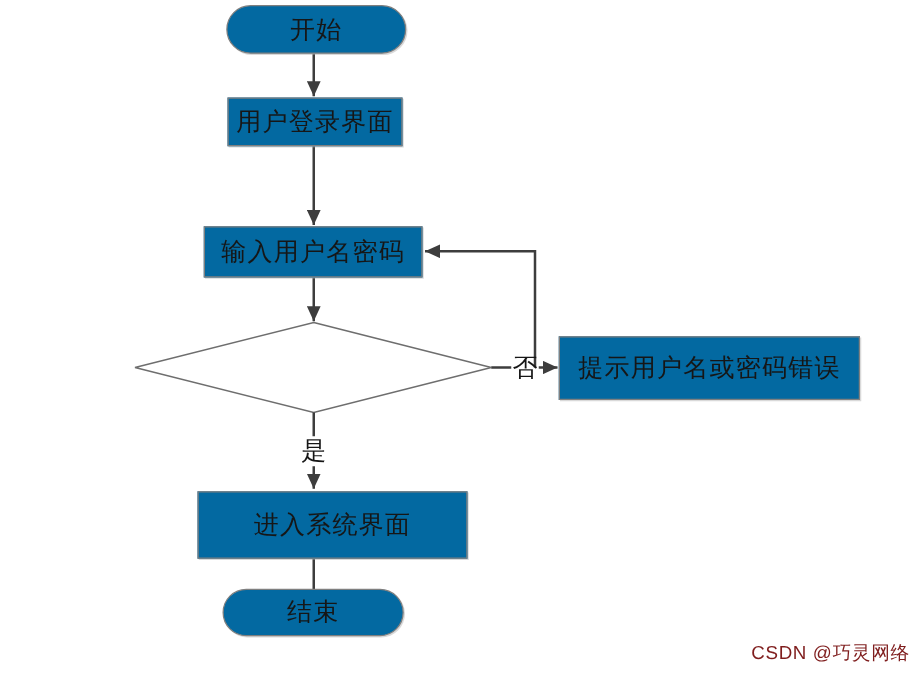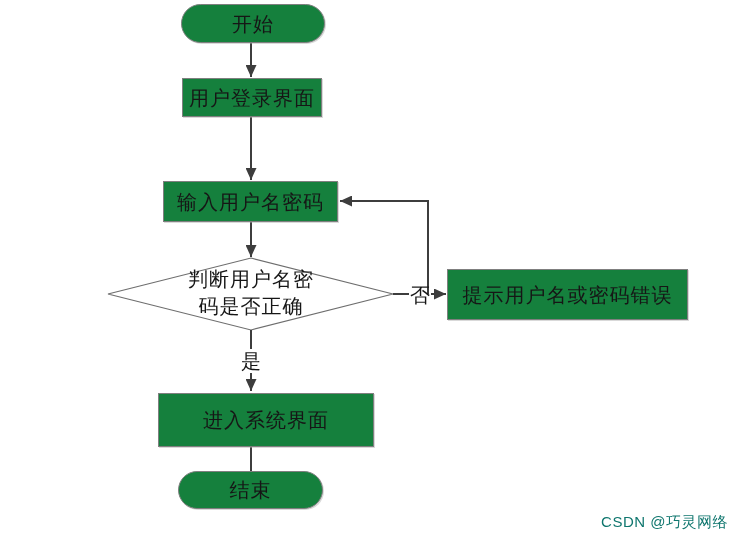--- a/index.html
+++ b/index.html
@@ -3,21 +3,21 @@
 <meta charset="utf-8">
 <style>
   html,body{margin:0;padding:0;background:#ffffff;}
   .canvas{
     position:relative;width:738px;height:538px;background:#ffffff;overflow:hidden;
     font-family:"Liberation Serif","DejaVu Serif",serif;color:#161616;
   }
   .edges{position:absolute;left:0;top:0;width:738px;height:538px;}
   .node{
     position:absolute;display:flex;align-items:center;justify-content:center;
-    background:#15803d;border:1.3px solid #7f7f7f;box-sizing:border-box;
+    background:#0369a1;border:1.3px solid #7f7f7f;box-sizing:border-box;
     font-size:20px;letter-spacing:1px;line-height:1;white-space:nowrap;
     box-shadow:1px 1px 0 rgba(170,170,170,.45);
   }
   .terminator{border-radius:20px;}
   .node-start{left:181px;top:4px;width:144px;height:39px;}
   .node-login{left:182px;top:78px;width:140px;height:39px;}
   .node-input{left:163px;top:181px;width:175px;height:41px;}
   .node-error{left:447px;top:269px;width:241px;height:51px;}
   .node-system{left:158px;top:393px;width:216px;height:54px;}
   .node-end{left:178px;top:471px;width:145px;height:38px;}
@@ -28,21 +28,21 @@
   }
   .edge-label{
     position:absolute;font-size:20px;line-height:22px;width:22px;height:22px;
     text-align:center;color:#161616;
   }
   .label-yes{left:240px;top:350px;}
   .label-no{left:409px;top:284px;}
   .watermark{
     position:absolute;right:10px;bottom:6px;
     font-family:"Liberation Sans","DejaVu Sans",sans-serif;
-    font-size:15px;color:#0f766e;letter-spacing:.5px;
+    font-size:15px;color:#7f1d1d;letter-spacing:.5px;
     text-shadow:1px 1px 0 #ffffff;
     text-align:center;
   }
 </style>
 </head>
 <body>
 
 <div class="canvas">
 
   <svg class="edges" width="738" height="538" viewBox="0 0 738 538" xmlns="http://www.w3.org/2000/svg">
@@ -76,24 +76,20 @@
   </div>
 
   <div class="node node-input">
     <span>输入用户名密码</span>
   </div>
 
   <div class="node node-login">
     <span>用户登录界面</span>
   </div>
 
-  <div class="diamond-label">
-    <span>判断用户名密</span>
-    <span>码是否正确</span>
-  </div>
 
   <div class="node node-error">
     <span>提示用户名或密码错误</span>
   </div>
 
   <div class="node node-system">
     <span>进入系统界面</span>
   </div>
 
   <div class="node terminator node-end">

